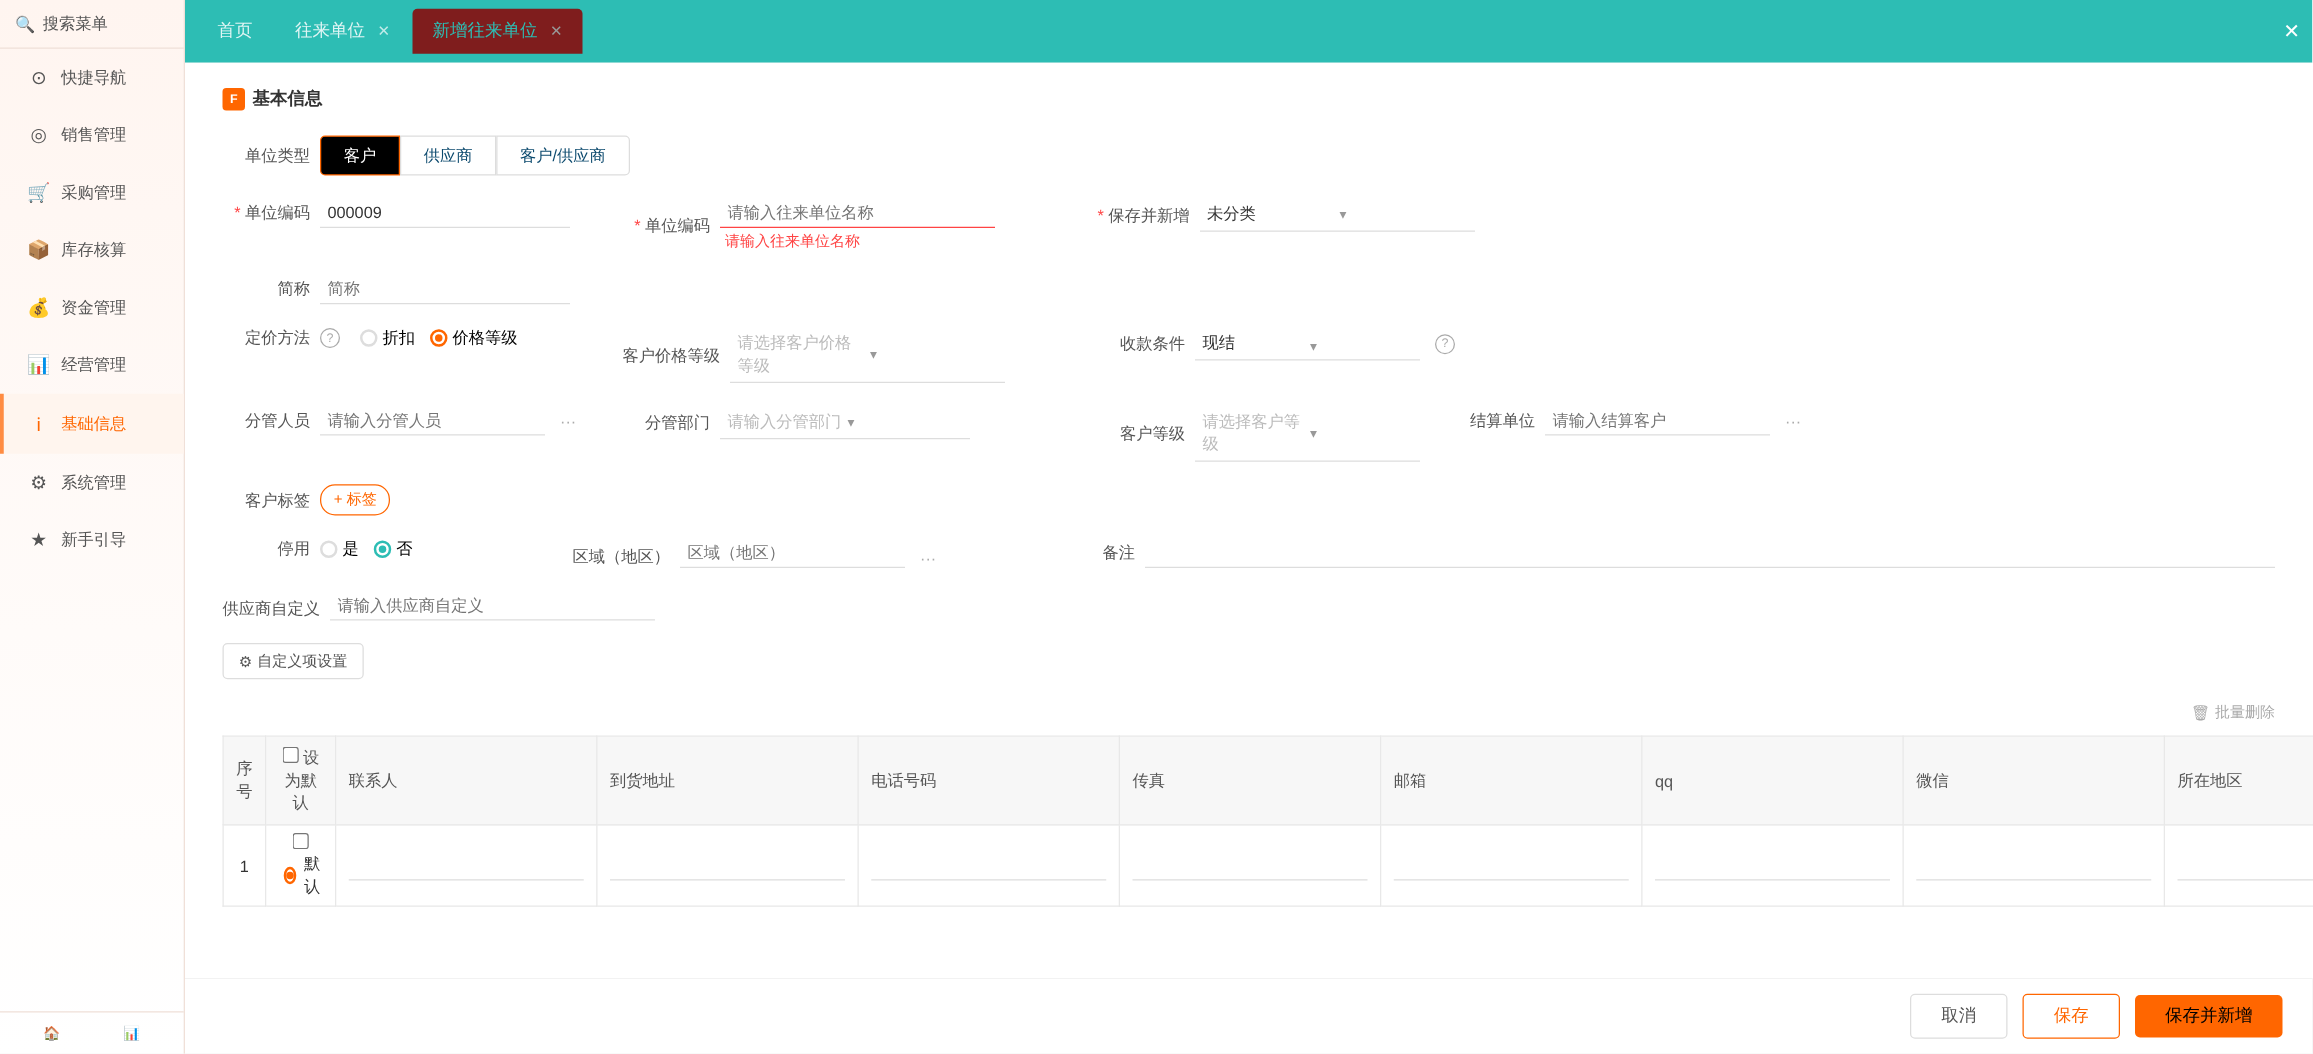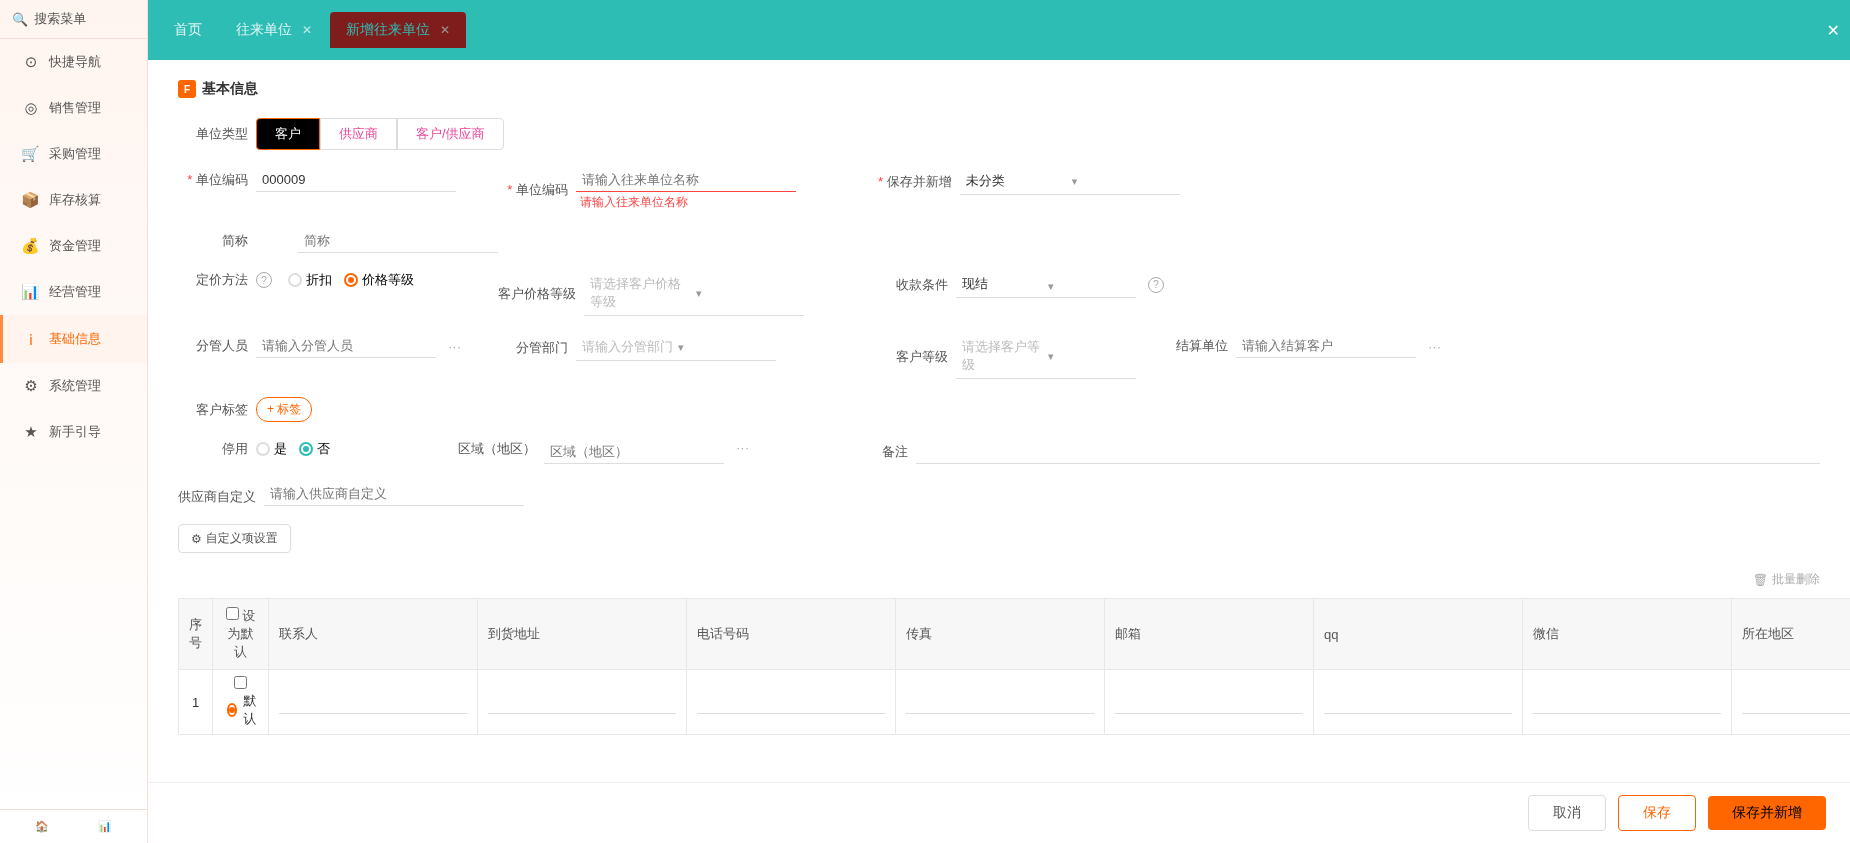--- a/index.html
+++ b/index.html
@@ -53,21 +53,21 @@
       flex-direction: column;
       background: #f5f5f5;
       overflow: hidden;
     }
 
     
     .tab-bar {
       background: #2dbdb4;
       display: flex;
       align-items: center;
-      height: 60px;
+      height: 50px;
       padding: 0 10px;
       gap: 0;
       position: relative;
     }
     .tab-close-all {
       position: absolute;
       right: 10px;
       color: #fff;
       cursor: pointer;
       font-size: 16px;
@@ -185,21 +185,21 @@
     .unit-type-btns {
       display: flex;
       gap: 0;
     }
     .unit-btn {
       padding: 6px 18px;
       border: 1px solid #ddd;
       background: #fff;
       cursor: pointer;
       font-size: 13px;
-      color: #ec4899;
+      color: #0c4a6e;
     }
     .unit-btn:first-child { border-radius: 4px 0 0 4px; }
     .unit-btn:last-child { border-radius: 0 4px 4px 0; }
     .unit-btn.active {
       background: #000000;
       color: #fff;
       border-color: #ff6600;
     }
 
     .radio-group {
@@ -445,21 +445,21 @@
         <div class="form-field" style="flex: 0 0 320px;">
           <span class="form-label required">保存并新增</span>
           <div class="form-select" style="max-width:220px;">
             <span>未分类</span>
             <span class="chevron">▾</span>
           </div>
         </div>
       </div>
 
       <div class="form-row">
-        <div class="form-field" style="flex: 0 0 320px; justify-content: space-between;">
+        <div class="form-field" style="flex: 0 0 320px;">
           <span class="form-label">简称</span>
           <input class="form-input" type="text" placeholder="简称" style="max-width: 200px;">
         </div>
       </div>
 
       <div class="form-row">
         <div class="form-field" style="flex: 0 0 320px; align-items:center;">
           <span class="form-label">定价方法</span>
           <div class="question-icon">?</div>
           <div class="radio-group" style="margin-left:8px;">
@@ -531,21 +531,21 @@
             <div class="radio-item">
               <div class="radio-dot"></div>
               <span>是</span>
             </div>
             <div class="radio-item">
               <div class="radio-dot checked teal"></div>
               <span>否</span>
             </div>
           </div>
         </div>
-        <div class="form-field" style="flex: 0 0 380px; align-items:flex-start;">
+        <div class="form-field" style="flex: 0 0 380px; align-items:flex-end;">
           <span class="form-label">区域（地区）</span>
           <input class="form-input" type="text" placeholder="区域（地区）" style="max-width: 180px; color: rgb(187, 187, 187);">
           <span class="more-btn">···</span>
         </div>
         <div class="form-field" style="flex: 1; align-items:center;">
           <span class="form-label">备注</span>
           <input class="form-input" type="text" style="flex: 1 1 0%;">
         </div>
       </div>
 

